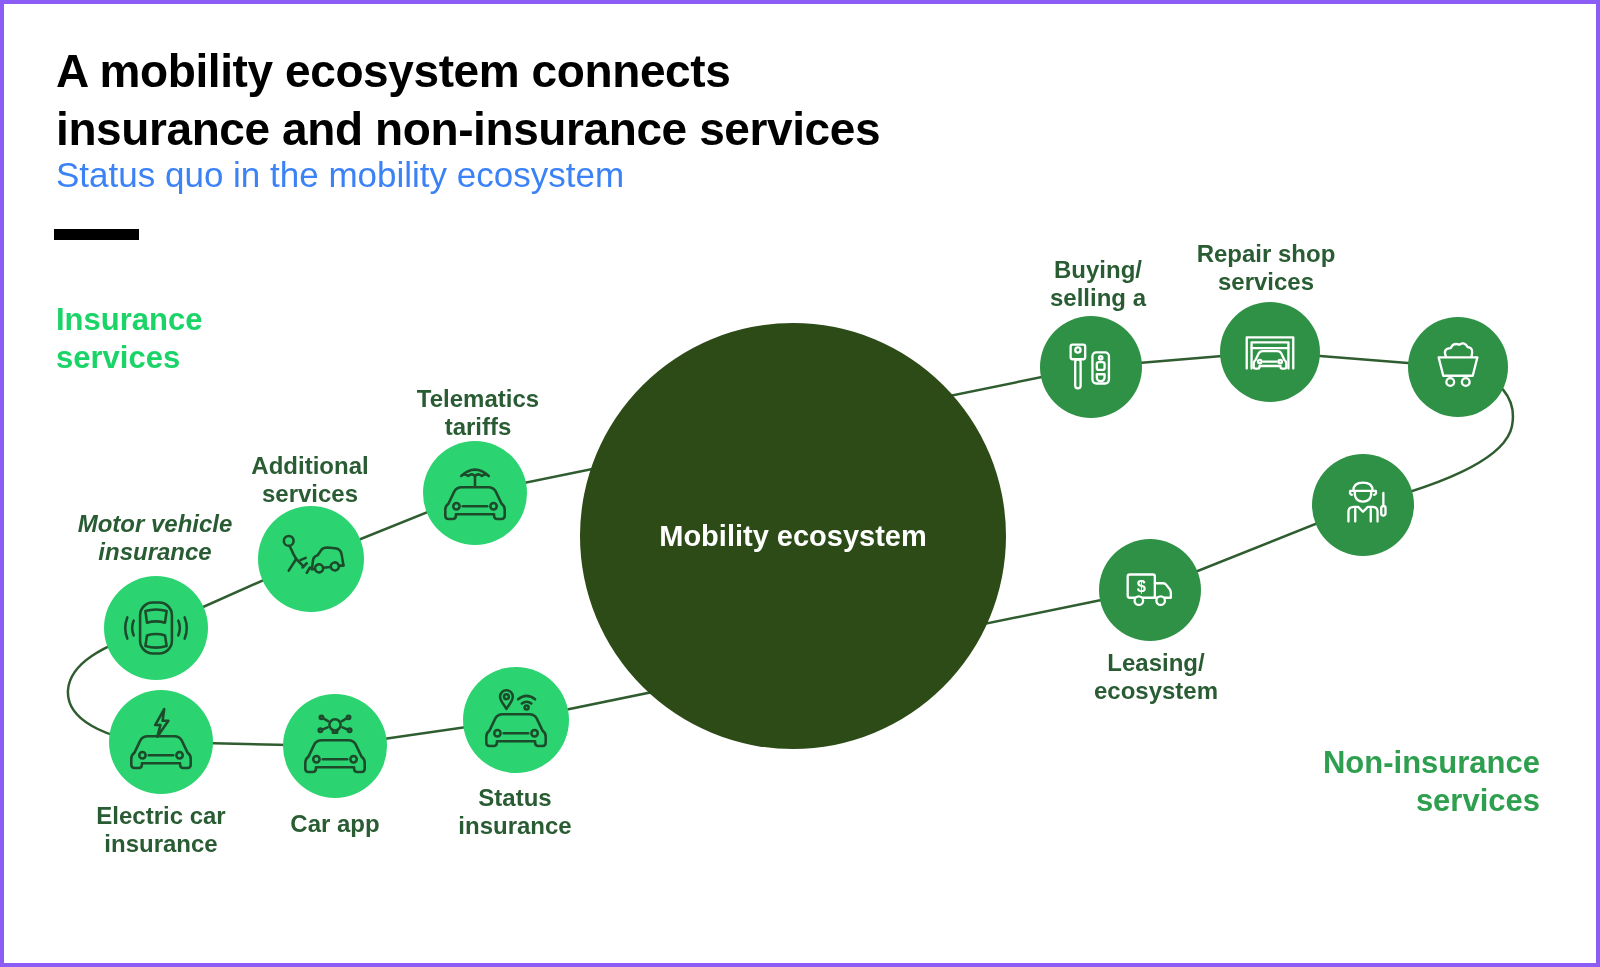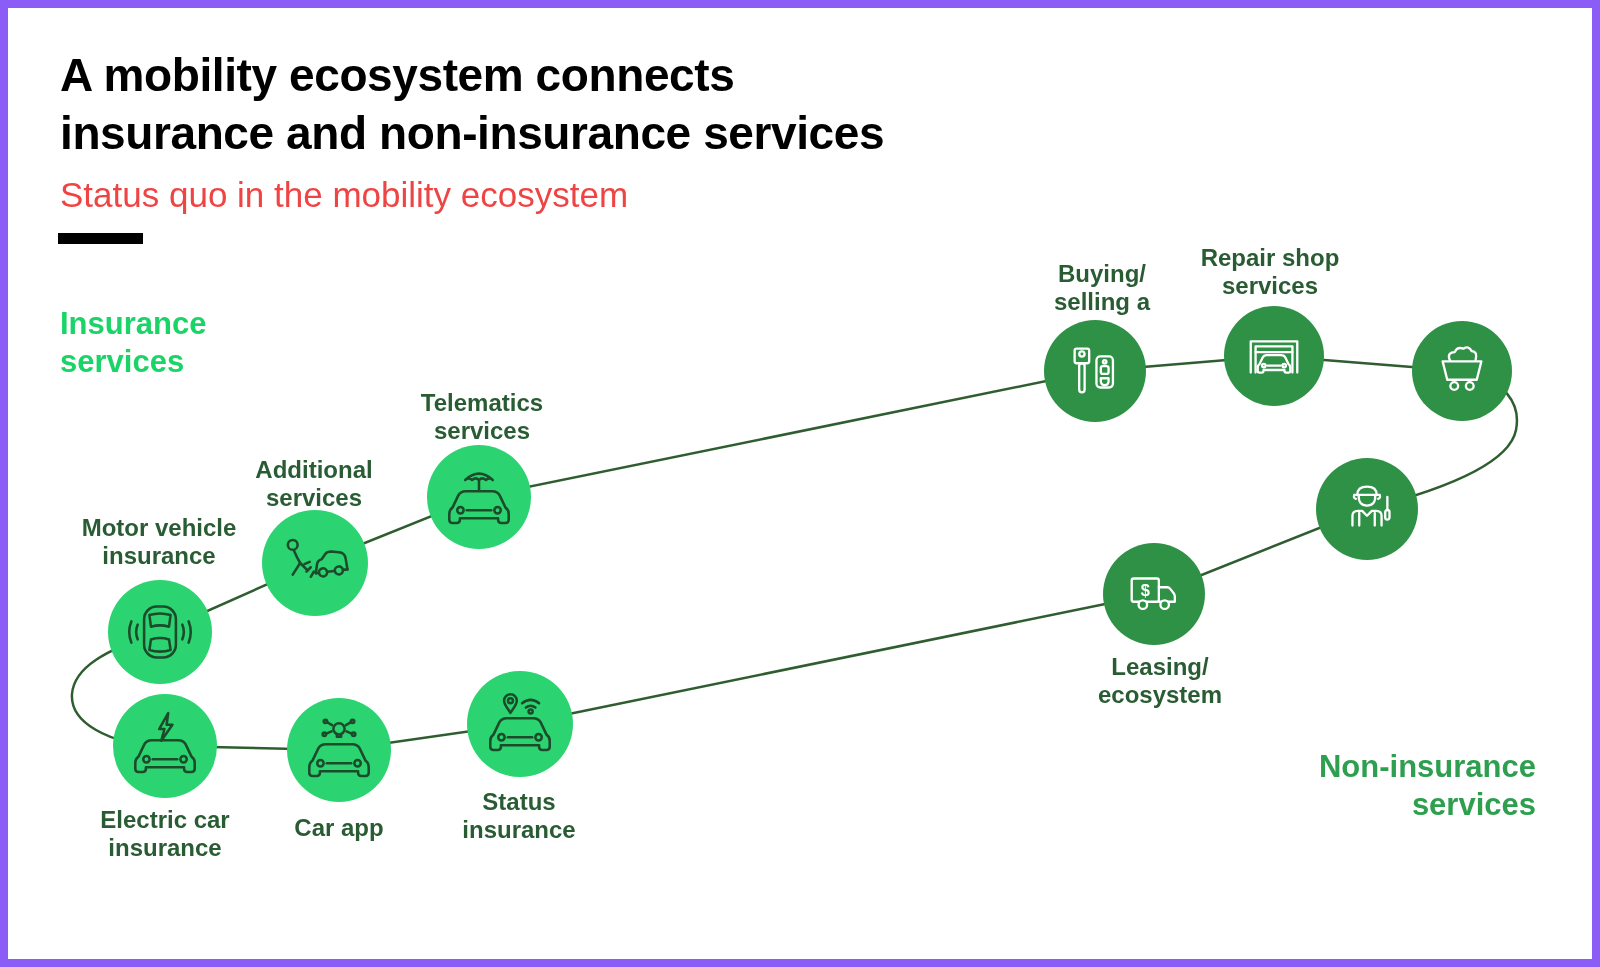--- a/index.html
+++ b/index.html
@@ -9,27 +9,27 @@
     --icon-stroke:#1C4A2B;
     --non-insurance-heading:#2E9F4F;
     --non-insurance-circle:#2E9146;
     --ecosystem-circle:#2C4B16;
     --ecosystem-text:#FFFFFF;
     --label-text:#2A5C34;
     --orbit-line:#2F5D30;
   }
   .frame{
     position:relative;width:1600px;height:967px;box-sizing:border-box;
-    background:#fff;border:8px solid #8b5cf6;overflow:hidden;
+    background:#fff;border:4px solid #8b5cf6;overflow:hidden;
     font-family:"Liberation Sans","DejaVu Sans",sans-serif;
   }
   .abs{position:absolute;}
   .title{left:52px;top:38px;font-size:46px;line-height:58px;font-weight:700;
          color:#000;white-space:pre-line;letter-spacing:-0.4px;}
-  .subtitle{left:52px;top:166px;font-size:35px;line-height:42px;font-weight:400;color:#ef4444;}
+  .subtitle{left:52px;top:150px;font-size:35px;line-height:42px;font-weight:400;color:#3b82f6;}
   .dash{left:50px;top:225px;width:85px;height:11px;background:#000;}
   .heading{font-size:31px;line-height:38px;font-weight:700;white-space:pre-line;width:max-content;}
   .heading.ins{left:52px;top:297px;color:var(--insurance-heading);text-align:left;}
   .heading.non{right:56px;top:740px;color:var(--non-insurance-heading);text-align:right;}
   .logo{left:1445px;top:856px;font-size:30px;line-height:34px;font-weight:600;color:#000;
         white-space:pre-line;letter-spacing:0.2px;}
   .orbit-svg{left:0;top:0;}
   .node{border-radius:50%;display:flex;align-items:center;justify-content:center;}
   .node.bright{background:var(--insurance-circle);color:var(--icon-stroke);}
   .node.med{background:var(--non-insurance-circle);color:#ffffff;}
@@ -60,33 +60,36 @@
   <div class="abs heading non">Non-insurance
 services</div>
 
   <svg class="abs orbit-svg" width="1600" height="967" viewBox="0 0 1600 967">
     <path d="M 152,624 L 307,555 L 471,489 L 1087,363 L 1266,348 L 1454,363
          C 1498,372 1513,396 1508,422 C 1502,452 1450,478 1359,501
          L 1146,586 L 512,716 L 331,742 L 157,738
          C 98,737 62,713 64,686 C 66,660 96,642 152,624 Z" fill="none" stroke="var(--orbit-line)" stroke-width="2.5"></path>
   </svg>
 
+  <div class="abs eco">
+    <span>Mobility ecosystem</span>
+  </div>
 
   <div class="abs node bright" style="left:100px;top:572px;width:104px;height:104px;">
     <svg class="icon" width="70" height="70" viewBox="-33 -33 66 66">
       <rect x="-15" y="-24" width="30" height="48" rx="12"></rect>
       <path d="M -10 -16 Q 0 -19 10 -16 L 8.5 -5 Q 0 -7.5 -8.5 -5 Z"></path>
       <path d="M -8.5 7 Q 0 4.5 8.5 7 L 10 17 Q 0 20 -10 17 Z"></path>
       <path d="M -21 -7 Q -24 0 -21 7"></path>
       <path d="M -27 -10 Q -31 0 -27 10"></path>
       <path d="M 21 -7 Q 24 0 21 7"></path>
       <path d="M 27 -10 Q 31 0 27 10"></path>
     </svg>
   </div>
-  <div class="abs nlabel" style="left:151px;top:506px;">Motor vehicle
+  <div class="abs nlabel" style="left:151px;top:506px;font-style:italic;">Motor vehicle
 insurance</div>
 
   <div class="abs node bright" style="left:254px;top:502px;width:106px;height:106px;">
     <svg class="icon" width="70" height="70" viewBox="-33 -33 66 66">
       <circle cx="-21" cy="-17" r="4.6"></circle>
       <path d="M -20 -12 Q -17 -5 -14 0"></path>
       <path d="M -14 0 L -21 11 M -14 0 L -7 7"></path>
       <path d="M -4 4 L -8 8 M -5 -1 L -10 1 M -1 8 L -4 13"></path>
       <g transform="rotate(-7 14 2)">
         <path d="M 0 8 L 2 0 Q 3 -4 7 -4.5 L 11 -9 Q 13 -11 17 -10.5 L 24 -9 Q 29 -8 29.5 -3 L 30 8"></path>
@@ -105,21 +108,21 @@
       <path d="M 0 -16 L 0 -7"></path>
       <g transform="translate(0,11)">
         <path d="M -25 -1 L -19.5 -12.5 Q -17.5 -16.5 -12.5 -16.5 L 12.5 -16.5 Q 17.5 -16.5 19.5 -12.5 L 25 -1 Q 28 1 28 5 L 28 10.5 Q 28 13.5 25 13.5 L 21 13.5 Q 18 13.5 18 10.5 L 18 9 L -18 9 L -18 10.5 Q -18 13.5 -21 13.5 L -25 13.5 Q -28 13.5 -28 10.5 L -28 5 Q -28 1 -25 -1 Z"></path>
         <circle cx="-17.5" cy="1.5" r="3"></circle>
         <circle cx="17.5" cy="1.5" r="3"></circle>
         <path d="M -11.5 1.5 L 11.5 1.5"></path>
       </g>
     </svg>
   </div>
   <div class="abs nlabel" style="left:474px;top:381px;">Telematics
-services</div>
+tariffs</div>
 
   <div class="abs node bright" style="left:105px;top:686px;width:104px;height:104px;">
     <svg class="icon" width="70" height="70" viewBox="-33 -33 66 66">
       <path d="M 3 -31 L -5.5 -16 L -0.5 -16 L -3.5 -5 L 7 -20 L 1.5 -20 Z"></path>
       <g transform="translate(0,11)">
         <path d="M -25 -1 L -19.5 -12.5 Q -17.5 -16.5 -12.5 -16.5 L 12.5 -16.5 Q 17.5 -16.5 19.5 -12.5 L 25 -1 Q 28 1 28 5 L 28 10.5 Q 28 13.5 25 13.5 L 21 13.5 Q 18 13.5 18 10.5 L 18 9 L -18 9 L -18 10.5 Q -18 13.5 -21 13.5 L -25 13.5 Q -28 13.5 -28 10.5 L -28 5 Q -28 1 -25 -1 Z"></path>
         <circle cx="-17.5" cy="1.5" r="3"></circle>
         <circle cx="17.5" cy="1.5" r="3"></circle>
         <path d="M -11.5 1.5 L 11.5 1.5"></path>
       </g>

